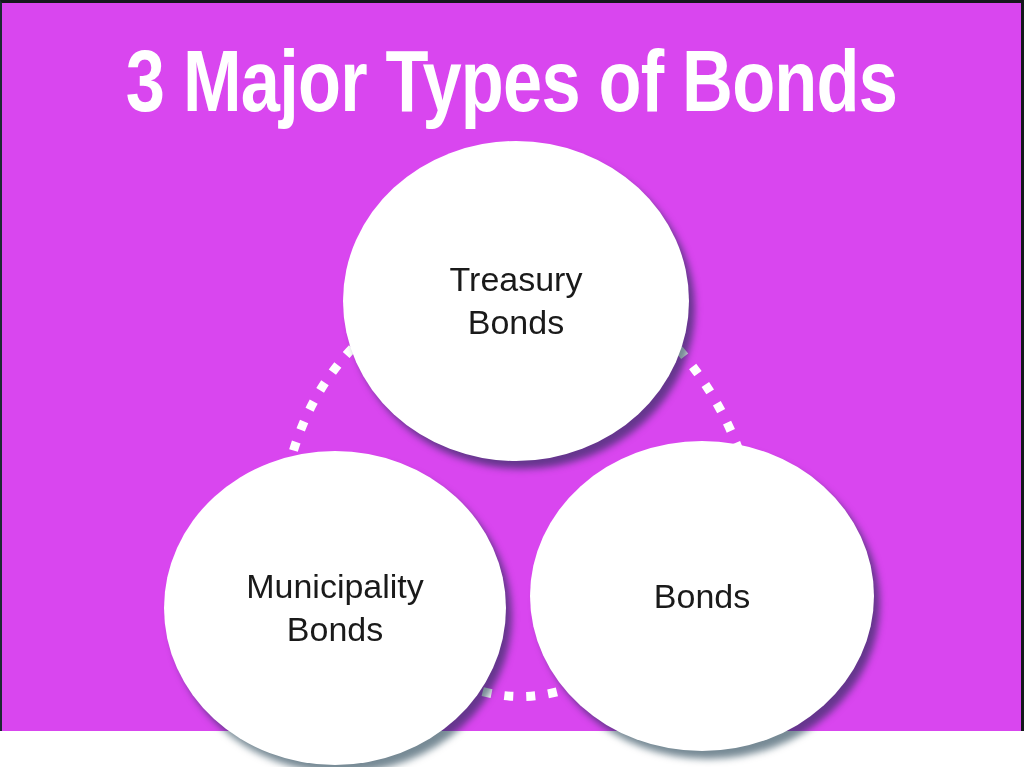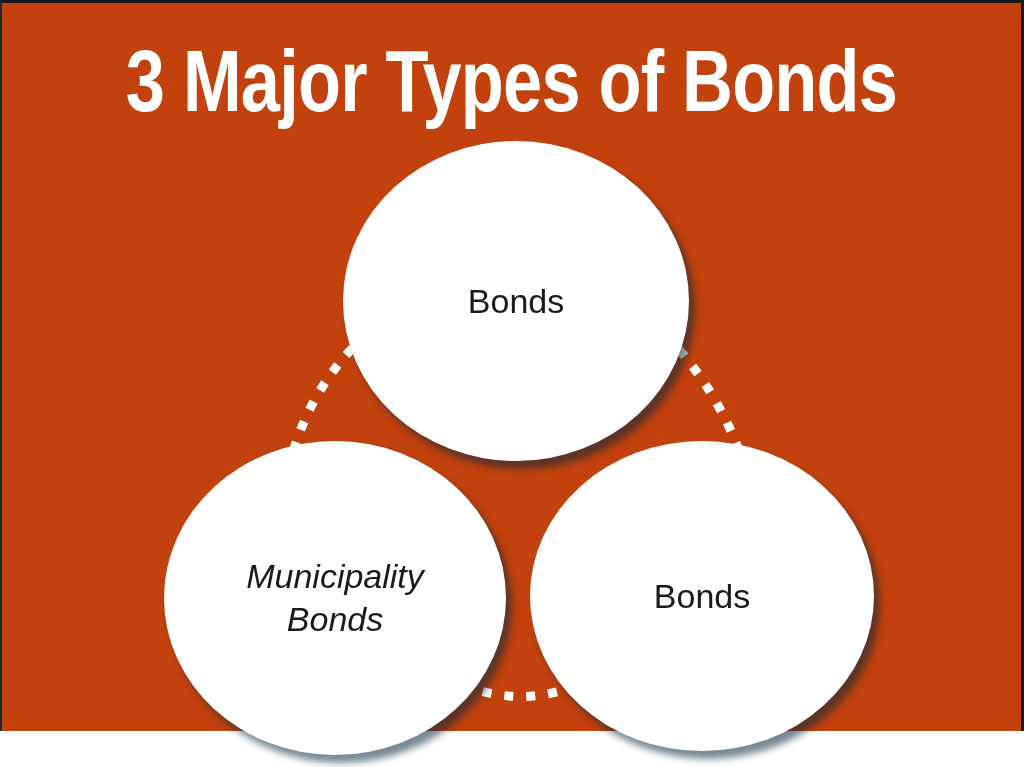--- a/index.html
+++ b/index.html
@@ -8,21 +8,21 @@
     width: 1024px;
     height: 767px;
     overflow: hidden;
     font-family: "Liberation Sans", sans-serif;
   }
   .slide {
     position: relative;
     width: 1024px;
     height: 731px;
     box-sizing: border-box;
-    background: #c2410c;
+    background: #d946ef;
     border-top: 3px solid #14181c;
     border-left: 2px solid #1c2a33;
     border-right: 3px solid #14181c;
   }
   .slide-title {
     position: absolute;
     top: 34px;
     left: 0;
     width: 100%;
     text-align: center;
@@ -54,21 +54,21 @@
     position: absolute;
     background: #ffffff;
     border-radius: 50%;
     box-shadow: 6px 8px 7px rgba(7, 41, 62, 0.55);
     display: flex;
     align-items: center;
     justify-content: center;
     z-index: 2;
   }
   .node-top     { left: 341px; top: 138px; width: 346px; height: 320px; }
-  .node-left    { left: 162px; top: 438px; width: 342px; height: 314px; font-style: italic; }
+  .node-left    { left: 162px; top: 448px; width: 342px; height: 314px; }
   .node-right   { left: 528px; top: 438px; width: 344px; height: 310px; }
   .node-label {
     display: flex;
     flex-direction: column;
     align-items: center;
     text-align: center;
     font-size: 34px;
     line-height: 43px;
     color: #1a1a1a;
   }
@@ -81,20 +81,21 @@
   <div class="slide-title">3 Major Types of Bonds</div>
 
   <svg class="connectors" viewBox="0 0 1024 767" xmlns="http://www.w3.org/2000/svg">
     <path d="M 366 330 Q 308 382 288 460"></path>
     <path d="M 662 330 Q 716 386 740 456"></path>
     <path d="M 440 672 Q 516 714 594 674"></path>
   </svg>
 
   <div class="node node-top">
     <div class="node-label">
+      <span>Treasury</span>
       <span>Bonds</span>
     </div>
   </div>
 
   <div class="node node-left">
     <div class="node-label">
       <span>Municipality</span>
       <span>Bonds</span>
     </div>
   </div>

